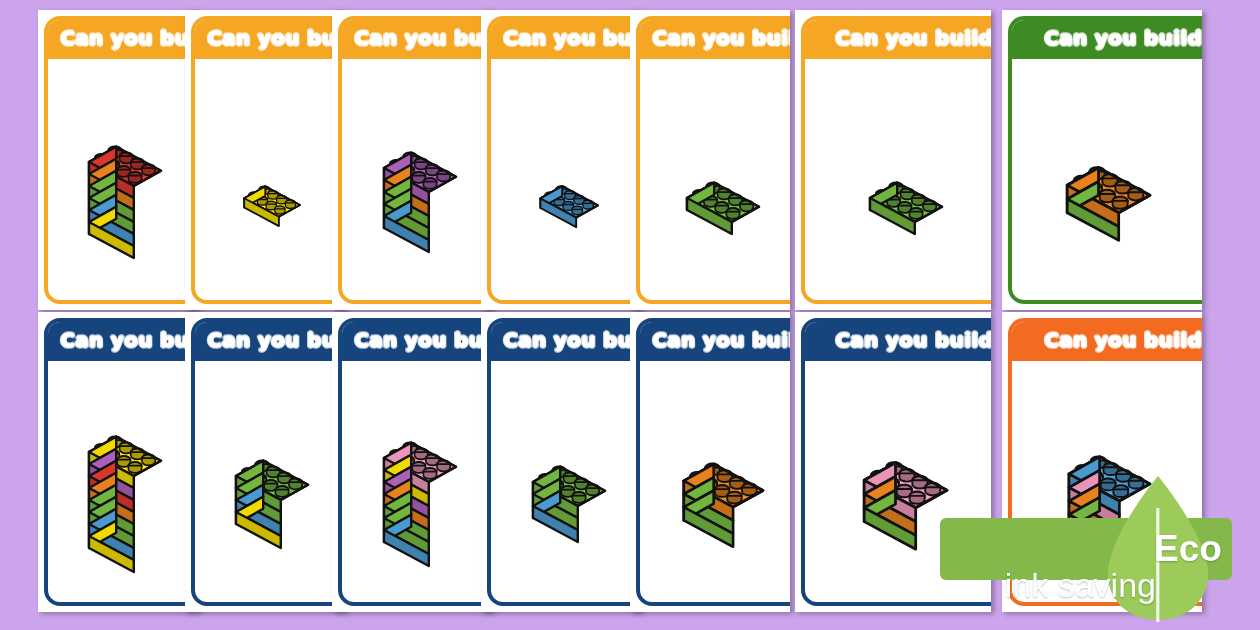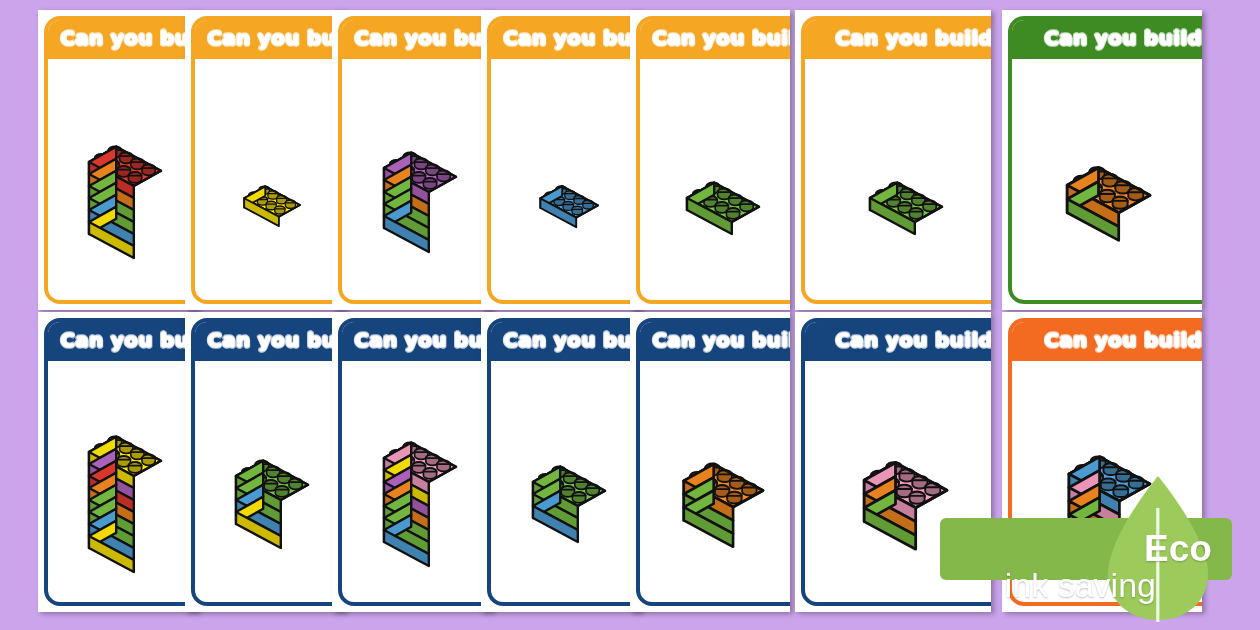--- a/index.html
+++ b/index.html
@@ -64,21 +64,21 @@
     position:absolute;left:160px;top:-38px;width:116px;height:150px;
   }
   #eco .inktxt{
     position:absolute;left:16px;top:6px;width:200px;height:62px;
     display:flex;align-items:center;justify-content:flex-end;
     color:#ffffff;font-size:34px;font-family:Liberation Sans, sans-serif;
     text-shadow:0 1px 2px rgba(0,0,0,.25);
     margin-top:36px;
   }
   #eco .ecotxt{
-    position:absolute;left:192px;top:6px;width:92px;height:62px;
+    position:absolute;left:202px;top:6px;width:92px;height:62px;
     display:flex;align-items:center;justify-content:center;
     color:#ffffff;font-size:37px;font-weight:bold;
     font-family:"Liberation Sans",sans-serif;
     text-shadow:0 1px 2px rgba(0,0,0,.25);
   }
   .wm{
     position:absolute;font-size:4px;color:#b06a1a;letter-spacing:.2px;
     font-family:"Liberation Sans",sans-serif;
   }
 </style>

